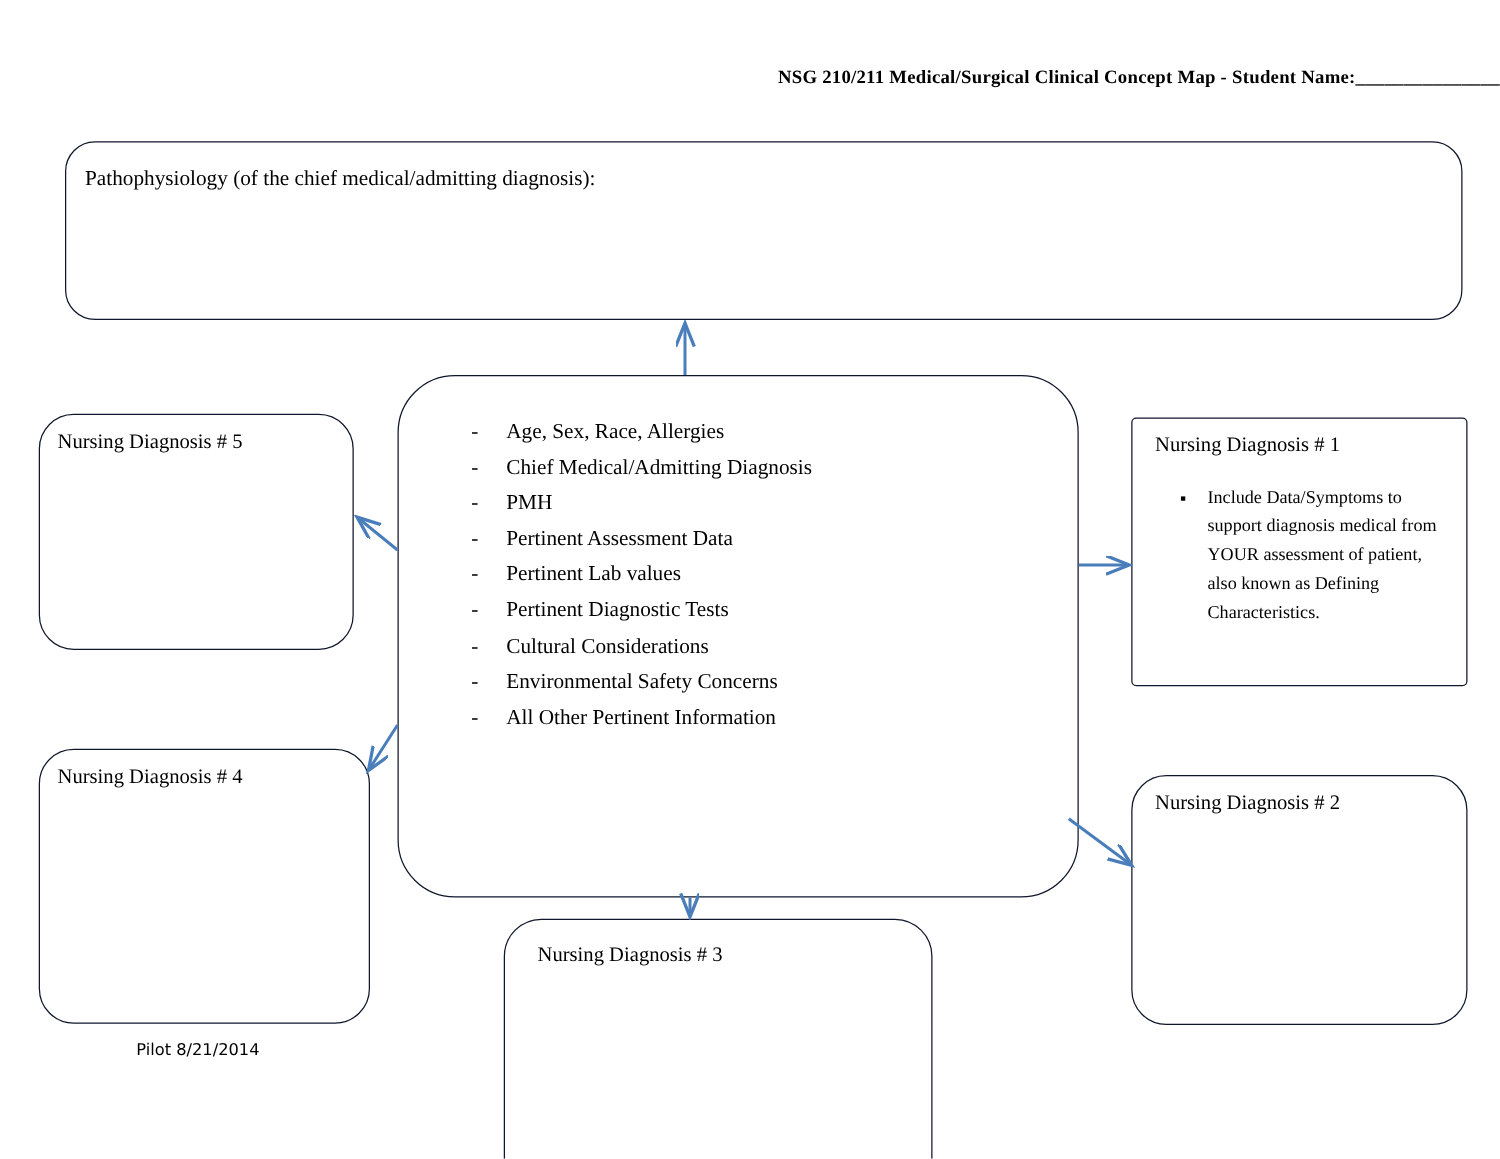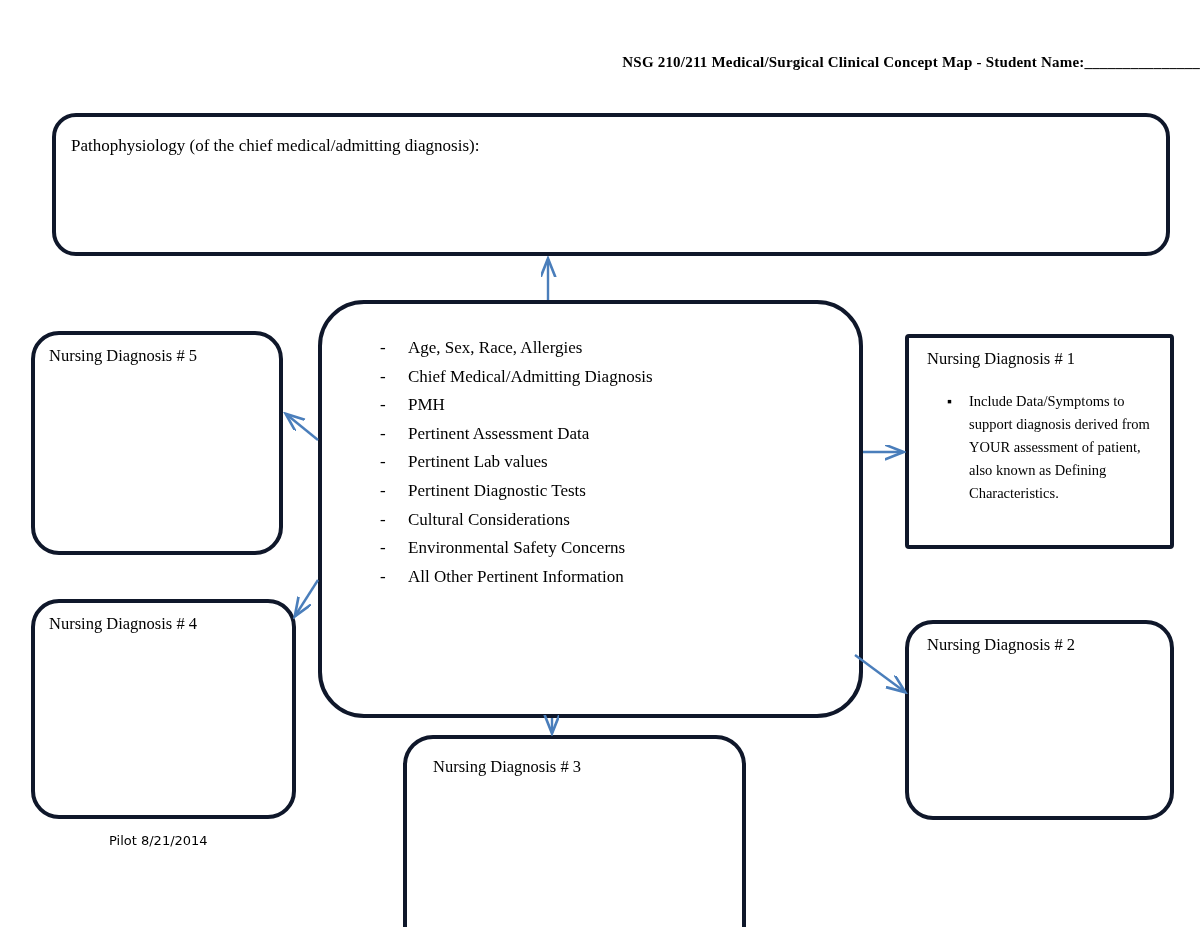--- a/index.html
+++ b/index.html
@@ -33,21 +33,21 @@
     letter-spacing: 0.2px;
     white-space: nowrap;
     color: #000;
   }
 
   
   .cbox {
     position: absolute;
     box-sizing: border-box;
     background: #ffffff;
-    border: 4px solid #0f172a;
+    border: 1px solid #0f172a;
   }
   .cbox .bt {
     font-family: "Liberation Serif", "DejaVu Serif", serif;
     font-size: 16.5px;
     line-height: 1.25;
     color: #000;
   }
 
   
   #box-patho {
@@ -91,21 +91,21 @@
     flex: 0 0 28px;
     font-size: 17px;
   }
   .litem .ltxt { flex: 1 1 auto; }
 
   
   #box-nd5 {
     left: 31px;
     top: 331px;
     width: 252px;
-    height: 224px;
+    height: 189px;
     border-radius: 28px;
   }
   #box-nd5 .bt { position: absolute; left: 14px; top: 11px; }
 
   
   #box-nd4 {
     left: 31px;
     top: 599px;
     width: 265px;
     height: 220px;
@@ -244,21 +244,21 @@
   </div>
 
   <div class="cbox" id="box-nd4">
     <div class="bt">Nursing Diagnosis # 4</div>
   </div>
 
   <div class="cbox" id="box-nd1">
     <div class="bt">Nursing Diagnosis # 1</div>
     <div id="nd1-sub">
       <span class="sq">▪</span>
-      <span class="stx">Include Data/Symptoms to support diagnosis derived from YOUR assessment of patient, also known as Defining Characteristics.</span>
+      <span class="stx">Include Data/Symptoms to support diagnosis medical from YOUR assessment of patient, also known as Defining Characteristics.</span>
     </div>
   </div>
 
   <div class="cbox" id="box-nd2">
     <div class="bt">Nursing Diagnosis # 2</div>
   </div>
 
   <div class="cbox" id="box-nd3">
     <div class="bt">Nursing Diagnosis # 3</div>
   </div>

